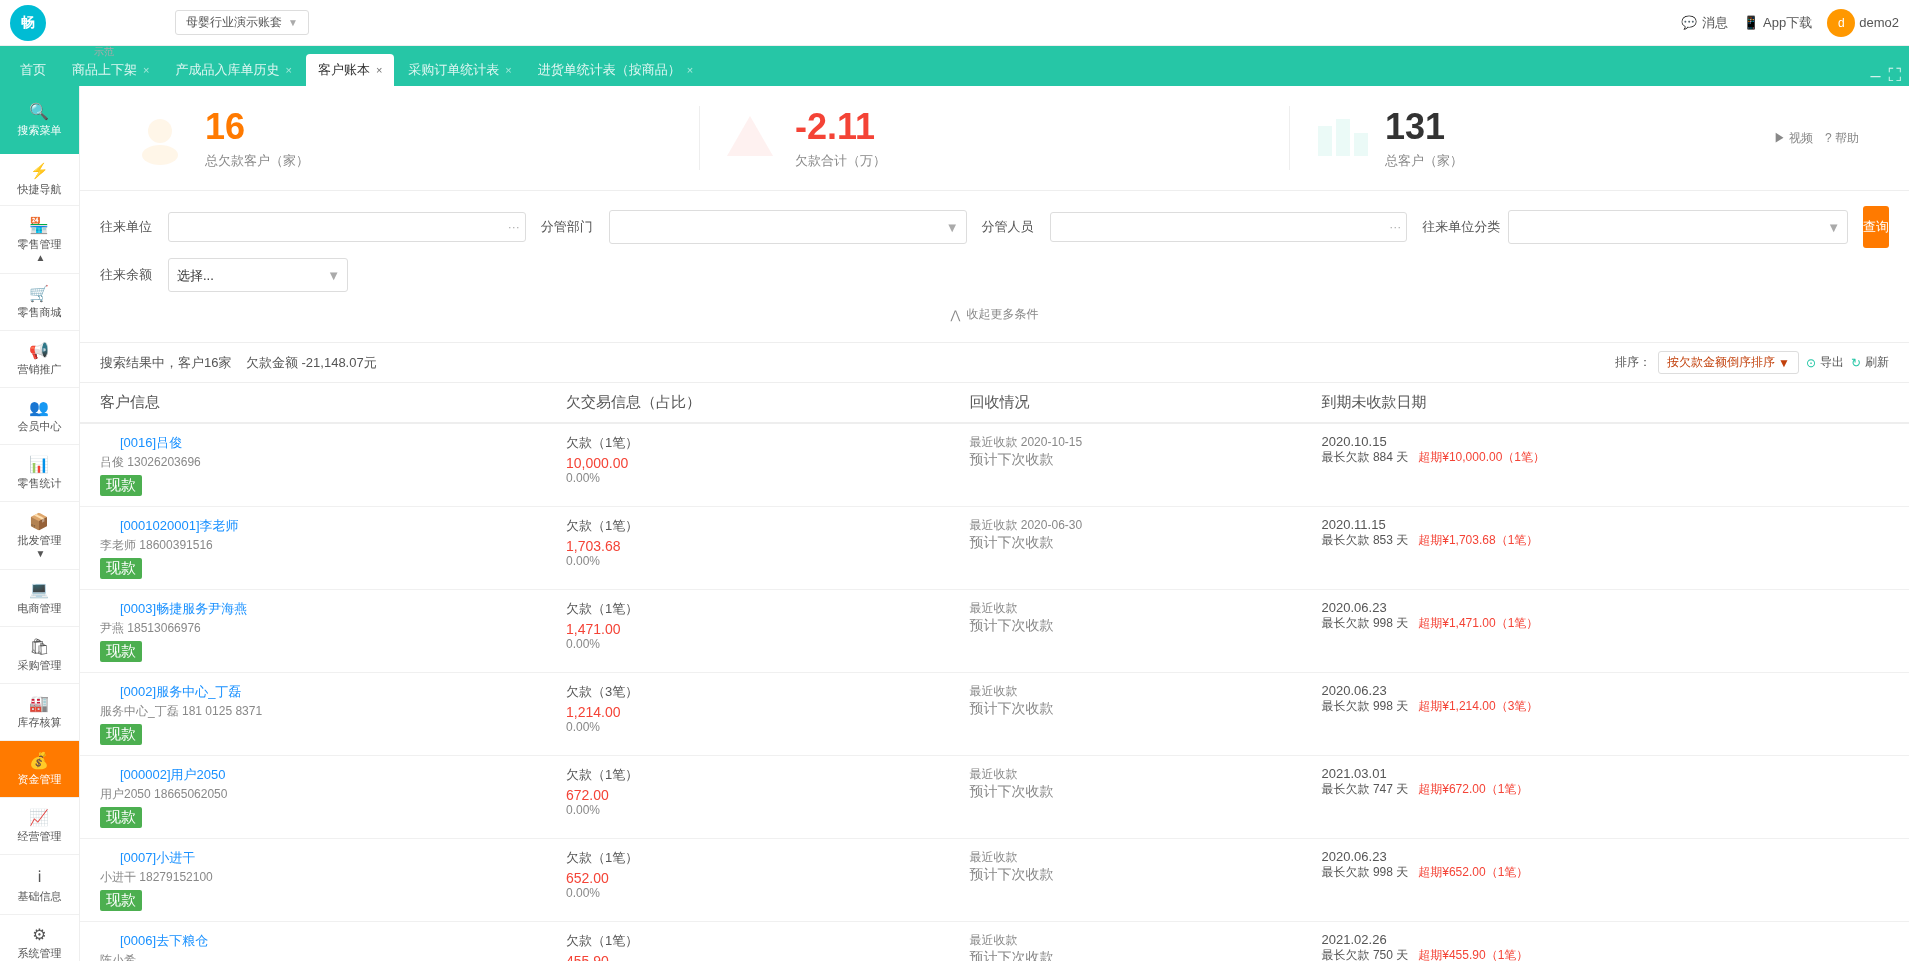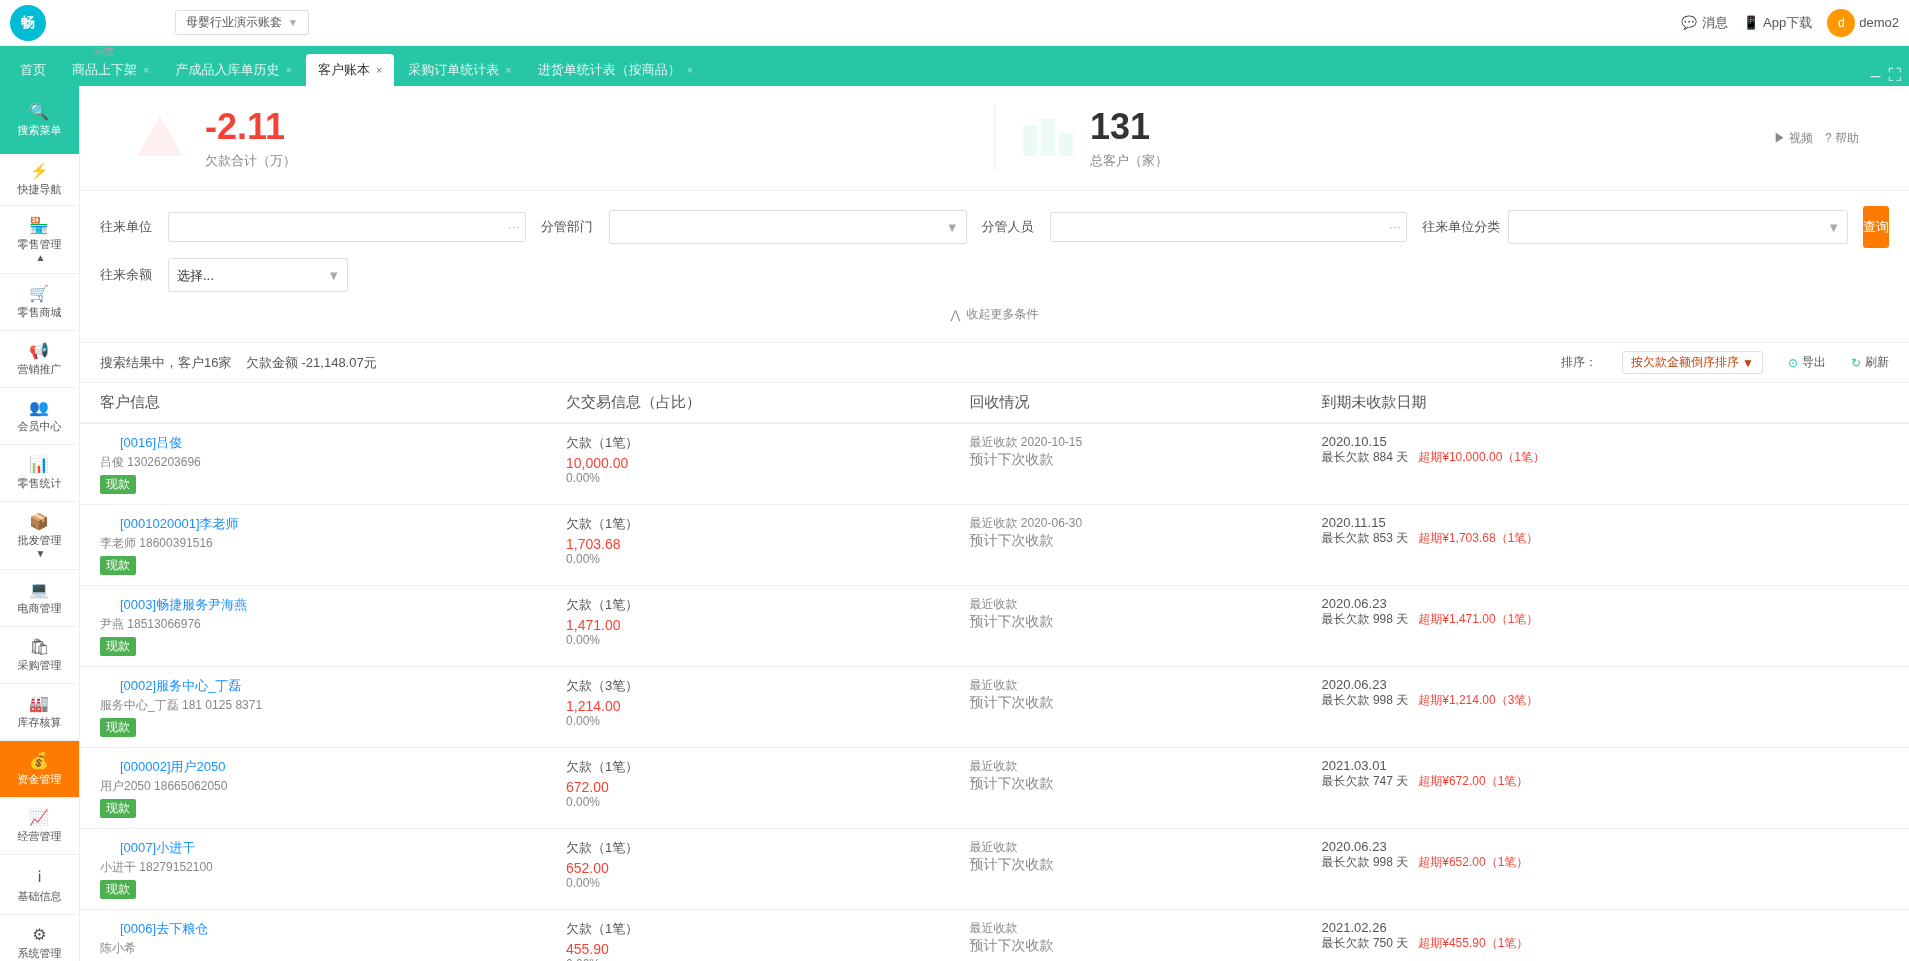--- a/index.html
+++ b/index.html
@@ -80,37 +80,37 @@
       border-radius: 3px; font-size: 13px; cursor: pointer;
     }
     .collapse-row { display: flex; justify-content: center; align-items: center; gap: 6px; font-size: 12px; color: #888; cursor: pointer; padding: 4px 0; }
 
     
     .results-bar {
       background: #fff; padding: 8px 20px; display: flex; align-items: center;
       border-bottom: 1px solid #eee; font-size: 13px;
     }
     .results-info { color: #555; }
-    .results-actions { margin-left: auto; display: flex; align-items: center; gap: 25px; }
+    .results-actions { margin-left: auto; display: flex; align-items: center; gap: 7px; }
     .sort-label { color: #555; font-size: 12px; }
     .sort-btn { display: flex; align-items: center; gap: 3px; font-size: 12px; color: #c2410c; cursor: pointer; border: 1px solid #ddd; padding: 2px 8px; border-radius: 3px; }
     .action-btn { display: flex; align-items: center; gap: 4px; font-size: 12px; color: #555; cursor: pointer; }
     .action-btn .dot { color: #26c6a6; }
 
     
     .data-table { background: #fff; width: 100%; border-collapse: collapse; }
     .data-table thead tr { border-bottom: 2px solid #eee; }
     .data-table th { padding: 10px 20px; font-size: 15px; color: #555; font-weight: 500; text-align: left; background: #fff; }
     .data-table tbody tr { border-bottom: 1px solid #f0f0f0; }
     .data-table td { padding: 10px 20px; vertical-align: top; }
 
     
     .customer-name { color: #1890ff; font-size: 13px; cursor: pointer; padding-left: 20px; }
     .customer-phone { font-size: 12px; color: #888; margin-top: 2px; }
-    .tag-green { display: inline-block; background: #4caf50; color: #fff; font-size: 12px; padding: 1px 6px; border-radius: 2px; margin-top: 4px; }
+    .tag-green { display: inline-block; background: #4caf50; color: #fff; font-size: 15px; padding: 1px 6px; border-radius: 2px; margin-top: 4px; }
 
     
     .debt-count { font-size: 13px; color: #555; }
     .debt-amount { font-size: 14px; color: #f44336; font-weight: 500; margin-top: 3px; }
     .debt-percent { font-size: 12px; color: #888; }
 
     
     .recovery-date { font-size: 12px; color: #888; }
     .recovery-next { font-size: 14px; color: #888; }
 
@@ -261,20 +261,32 @@
         <span>系统管理</span>
       </div>
 
     </div>
   </div>
 
   <div class="content-area">
 
     <div class="stats-row">
 
+      <div class="stat-card">
+        <div class="stat-icon">
+          <svg width="55" height="55" viewBox="0 0 55 55">
+            <circle cx="27" cy="20" r="12" fill="#ff9800" opacity="0.3"></circle>
+            <ellipse cx="27" cy="44" rx="18" ry="10" fill="#ff9800" opacity="0.3"></ellipse>
+          </svg>
+        </div>
+        <div class="stat-info">
+          <div class="stat-value orange">16</div>
+          <div class="stat-label">总欠款客户（家）</div>
+        </div>
+      </div>
 
       <div class="stat-card">
         <div class="stat-icon">
           <svg width="55" height="55" viewBox="0 0 55 55">
             <polygon points="27,5 50,45 4,45" fill="#f44336" opacity="0.25"></polygon>
           </svg>
         </div>
         <div class="stat-info">
           <div class="stat-value red">-2.11</div>
           <div class="stat-label">欠款合计（万）</div>

